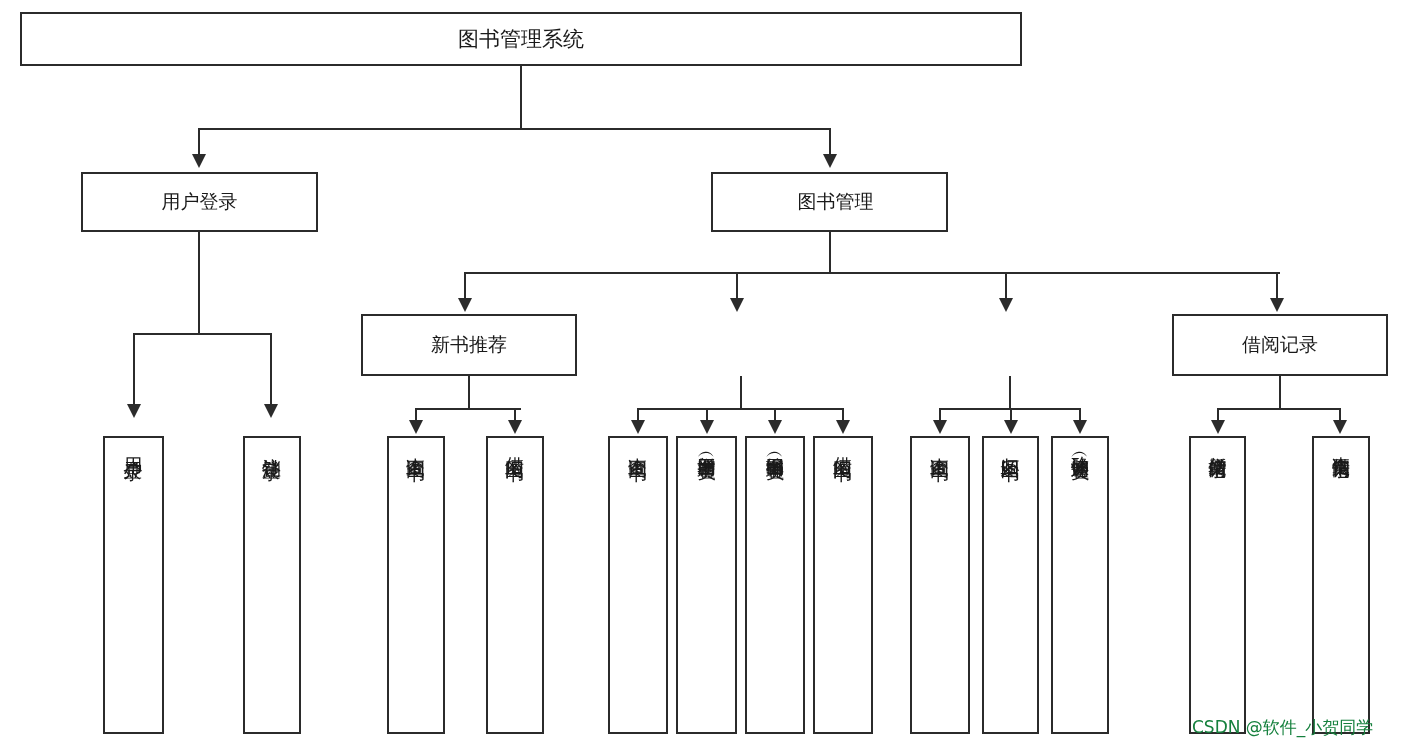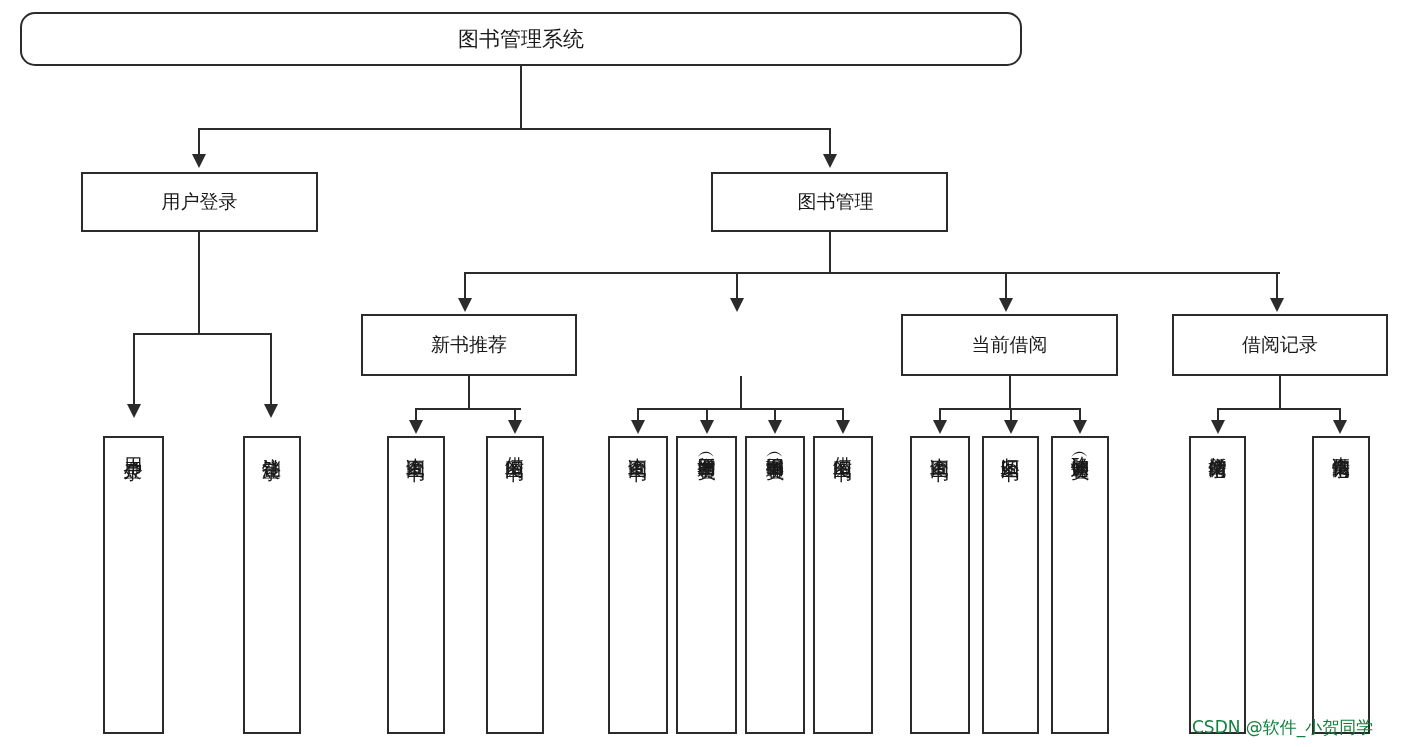--- a/index.html
+++ b/index.html
@@ -28,21 +28,20 @@
     align-items: center;
     justify-content: center;
     color: #1a1a1a;
   }
   .node .label {
     white-space: nowrap;
     line-height: 1.15;
   }
   .node-root {
     font-size: 21px;
-    border-radius: 15px;
   }
   .node-l1 {
     font-size: 19px;
   }
   .node-l2 {
     font-size: 19px;
   }
   
   .node-leaf {
     align-items: flex-start;
@@ -128,23 +127,20 @@
   <div class="vline" style="left:736px; top:272px; height:28px;"></div>
   <div class="arrow" style="left:730px; top:298px;"></div>
   <div class="vline" style="left:1005px; top:272px; height:28px;"></div>
   <div class="arrow" style="left:999px; top:298px;"></div>
   <div class="vline" style="left:1276px; top:272px; height:28px;"></div>
   <div class="arrow" style="left:1270px; top:298px;"></div>
 
   <div class="node node-l2" style="left:361px; top:314px; width:216px; height:62px;">
     <span class="label">新书推荐</span>
   </div>
-  <div class="node node-l2" style="left:901px; top:314px; width:217px; height:62px;">
-    <span class="label">当前借阅</span>
-  </div>
   <div class="node node-l2" style="left:1172px; top:314px; width:216px; height:62px;">
     <span class="label">借阅记录</span>
   </div>
 
   <div class="vline" style="left:468px; top:376px; height:33px;"></div>
   <div class="hline" style="left:415px; top:408px; width:106px;"></div>
   <div class="vline" style="left:415px; top:408px; height:14px;"></div>
   <div class="arrow" style="left:409px; top:420px;"></div>
   <div class="vline" style="left:514px; top:408px; height:14px;"></div>
   <div class="arrow" style="left:508px; top:420px;"></div>

